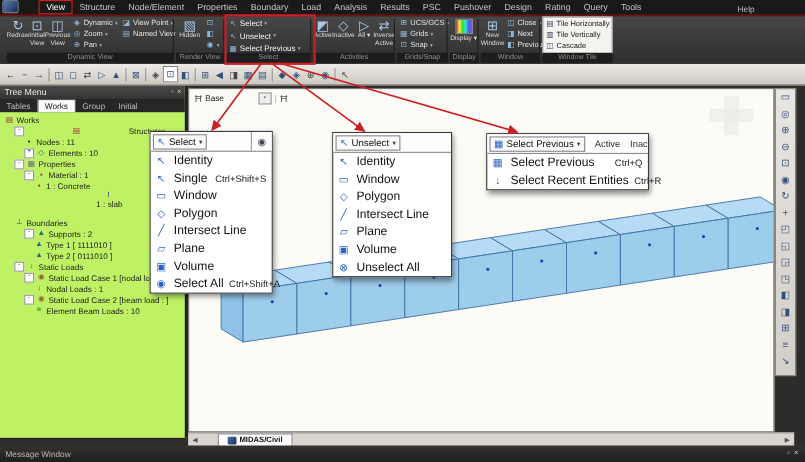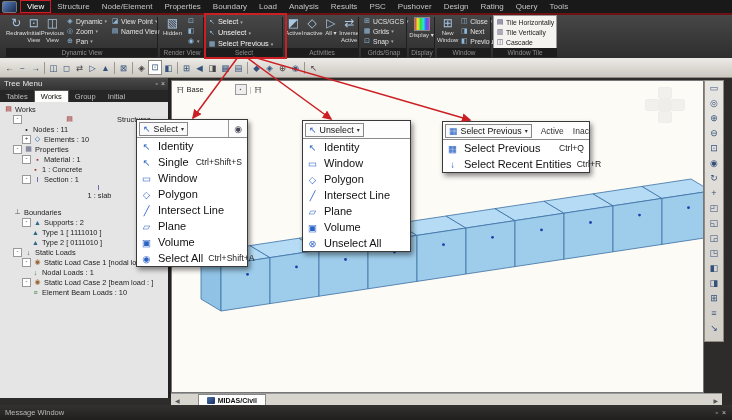--- a/index.html
+++ b/index.html
@@ -1,21 +1,21 @@
 <!DOCTYPE html>
 <html><head>
 <meta charset="utf-8">
 <style>
   html,body{margin:0;padding:0;}
   body{width:732px;height:420px;position:relative;overflow:hidden;
        background:#2e2c2a;font-family:"Liberation Sans",sans-serif;
        -webkit-font-smoothing:antialiased;}
   
   .titlebar{position:absolute;left:0;top:0;width:732px;height:13px;background:#191919;
-            border-bottom:2px solid #6e1114;display:flex;align-items:flex-start;z-index:5;}
+            border-bottom:2px solid #6e1114;display:flex;align-items:flex-end;z-index:5;gap:15px;}
   .applogo{width:13px;height:10px;margin:1px 3px 1px 2px;border-radius:2px;
            background:linear-gradient(135deg,#5d82c0,#16294f);border:1px solid #777;}
   .ttab{font-size:8px;color:#c4c4c4;padding:0 6px;line-height:13px;height:13px;cursor:default;white-space:nowrap;}
   .ttab.active{color:#fff;border:1px solid #cf1f24;height:11px;line-height:11px;margin-top:0px;}
   .tright{margin-left:auto;display:flex;align-items:center;gap:3px;padding-right:3px;}
   .helpgear{color:#c0392b;font-size:8px;}
   .helplbl{color:#bbb;font-size:7.5px;margin-top:32px;}
   .winbtn{width:10px;height:9px;background:#2f2f2f;border:1px solid #555;color:#ccc;
           font-size:6.5px;line-height:8px;text-align:center;}
   
@@ -44,21 +44,21 @@
   .redbox{position:absolute;border:2px solid #cb1f24;z-index:30;pointer-events:none;}
   
   .qbar{position:absolute;left:0;top:58px;width:732px;height:19px;
         background:linear-gradient(#edebe7,#ccc8c1);border-bottom:1px solid #8f8a82;
         display:flex;align-items:center;padding-left:3px;z-index:4;}
   .qicon{width:13px;height:14px;font-size:8.5px;line-height:14px;text-align:center;color:#33527a;cursor:default;}
   .qicon.dark{color:#444;}
   .qicon.pressed{background:#fff;border:1px solid #888;width:12px;height:13px;line-height:12px;}
   .qsep{width:1px;height:12px;background:#9a958d;margin:0 2px;}
   
-  .tree{position:absolute;left:0;top:77px;width:168px;height:321px;background:#e5e5e5;
+  .tree{position:absolute;left:0;top:77px;width:168px;height:321px;background:#bef264;
         border-right:3px solid #242220;display:flex;flex-direction:column;}
   .tree .ptitle{height:13px;background:linear-gradient(#4c4c4c,#333);color:#e6e6e6;font-size:8px;
         line-height:13px;padding-left:4px;display:flex;align-items:center;}
   .tree .ptools{margin-left:auto;display:flex;gap:3px;padding-right:3px;color:#ccc;font-size:7px;}
   .tree .ptabs{height:12px;background:#262626;display:flex;align-items:flex-end;}
   .ttab2{font-size:7.5px;color:#bbb;padding:0 6px;height:11px;line-height:11px;cursor:default;}
   .ttab2.active{background:#fdfdfb;color:#111;border:1px solid #555;border-bottom:none;}
   .treebody{flex:1;overflow:hidden;padding:2px 0 0 2px;}
   .trow{display:flex;align-items:center;height:10px;font-size:7.4px;color:#1c1c1c;white-space:nowrap;cursor:default;}
   .trow .exp{width:7px;height:7px;border:1px solid #999;background:#fff;font-size:6px;line-height:5px;
@@ -403,25 +403,20 @@
         <span>Properties</span>
       </div>
       <div class="trow" style="padding-left: 20px;">
         <span class="exp">-</span>
         <span class="tg" style="color: rgb(162, 52, 52);">▪</span>
         <span>Material : 1</span>
       </div>
       <div class="trow" style="padding-left: 29px;">
         <span class="tg" style="color: rgb(162, 52, 52);">▪</span>
         <span>1 : Concrete</span>
-      </div>
-      <div class="trow" style="padding-left: 20px;">
-        <span class="exp">-</span>
-        <span class="tg" style="color: rgb(51, 51, 153);">I</span>
-        <span>Section : 1</span>
       </div>
       <div class="trow" style="padding-left: 29px; flex-direction: column;">
         <span class="tg" style="color: rgb(51, 51, 153);">I</span>
         <span>1 : slab</span>
       </div>
       <div class="trow" style="padding-left: 11px; margin-top: 13px;">
         <span class="tg" style="color: rgb(85, 85, 85);">⊥</span>
         <span>Boundaries</span>
       </div>
       <div class="trow" style="padding-left: 20px;">

